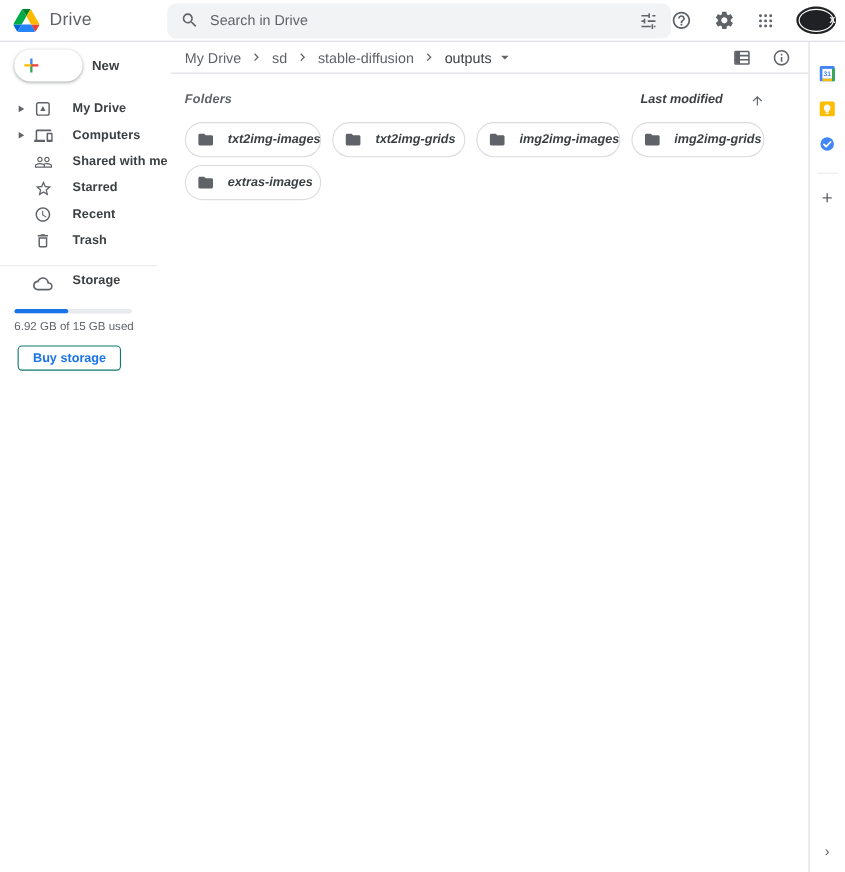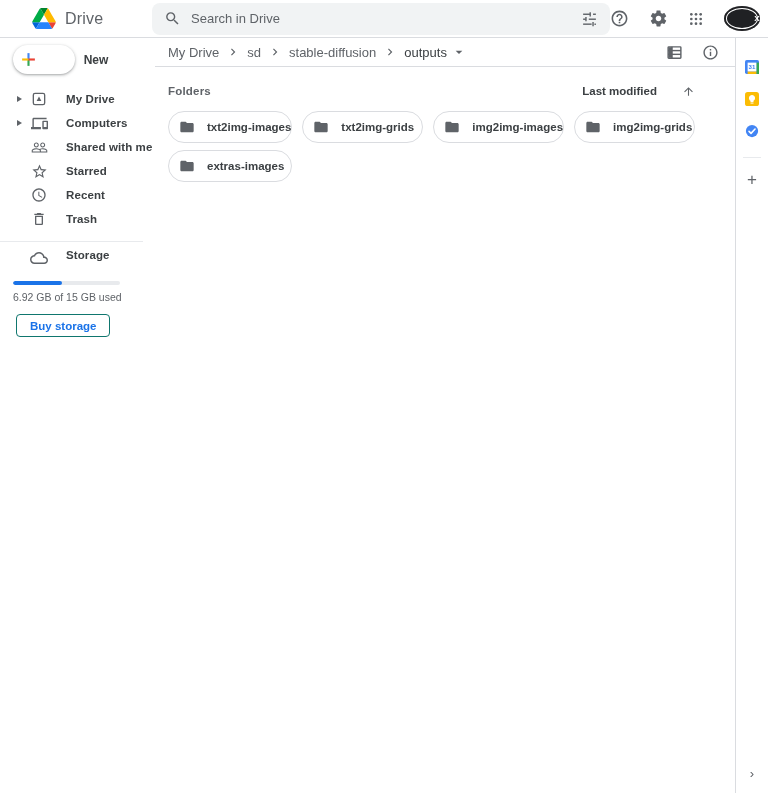--- a/index.html
+++ b/index.html
@@ -2,21 +2,21 @@
 <html><head>
 <meta charset="utf-8">
 <style>
   * { margin:0; padding:0; box-sizing:border-box; }
   html,body { width:768px; height:793px; background:#fff; font-family:"Liberation Sans", sans-serif; overflow:hidden; }
   .icon { display:inline-flex; align-items:center; justify-content:center; flex:none; }
   svg { display:block; }
 
   
   .header { height:38px; display:flex; align-items:center; border-bottom:1px solid #dadce0; background:#fff; }
-  .logo-area { width:152px; display:flex; align-items:center; padding-left:32px; flex:none; }
+  .logo-area { width:152px; display:flex; align-items:center; padding-left:12px; flex:none; }
   .logo-area .app-name { font-size:16px; color:#5f6368; margin-left:9px; letter-spacing:.2px; }
   .search-bar { width:458px; height:29px; background:#f1f3f4; border-radius:8px; display:flex; align-items:center; padding:16px 12px; flex:none; }
   .search-bar input { flex:1; border:none; outline:none; background:transparent; font-size:13px; color:#202124; margin-left:10px; font-family:"Liberation Sans",sans-serif; }
   .search-bar input::placeholder { color:#5f6368; }
   .header-spacer { flex:1; }
   .header-actions { display:flex; align-items:center; gap:20px; padding-right:12px; }
   .avatar { width:25px; height:25px; border-radius:50%; background:#202124; color:#fff; font-size:8px; font-weight:bold; display:flex; align-items:center; justify-content:center; box-shadow:inset 0 0 0 2px #202124, inset 0 0 0 3px #fff; letter-spacing:.3px;padding-left:36px; }
 
   
   .main-row { display:flex; height:755px; }
@@ -40,21 +40,21 @@
 
   
   .content { flex:1; display:flex; flex-direction:column; min-width:0; }
   .breadcrumb-bar { height:29px; display:flex; align-items:center; padding:0 16px 0 13px; border-bottom:1px solid #dadce0; }
   .crumb { font-size:13px; color:#5f6368; cursor:pointer; }
   .crumb.current { color:#3c4043; display:flex; align-items:center; }
   .crumb-sep { margin:0 7px; display:flex; }
   .bc-spacer { flex:1; }
   .bc-actions { display:flex; align-items:center; gap:19px; }
 
-  .main-area { padding:13px 0 0 13px; }
+  .main-area { padding:13px 0 0 13px;font-style:italic; }
   .section-header { width:527px; display:flex; align-items:center; justify-content:space-between; height:22px; }
   .section-label { font-size:11.5px; font-weight:bold; color:#5f6368; letter-spacing:.2px; }
   .sort-control { display:flex; align-items:center; gap:25px; cursor:pointer; }
   .sort-label { font-size:11.5px; font-weight:bold; color:#3c4043; }
   .folder-grid { margin-top:9px; width:527px; display:grid; grid-template-columns:repeat(4,1fr); gap:7px 10px; }
   .folder-card { height:32px; border:1px solid #dadce0; border-radius:16px; background:#fff; display:flex; align-items:center; padding-left:10px; gap:12px; cursor:pointer; }
   .folder-name { font-size:11.5px; font-weight:bold; color:#3c4043; white-space:nowrap; overflow:hidden; text-overflow:ellipsis; }
 
   
   .side-panel { width:33px; flex:none; border-left:1px solid #dadce0; display:flex; flex-direction:column; align-items:center; padding-top:17px; }

